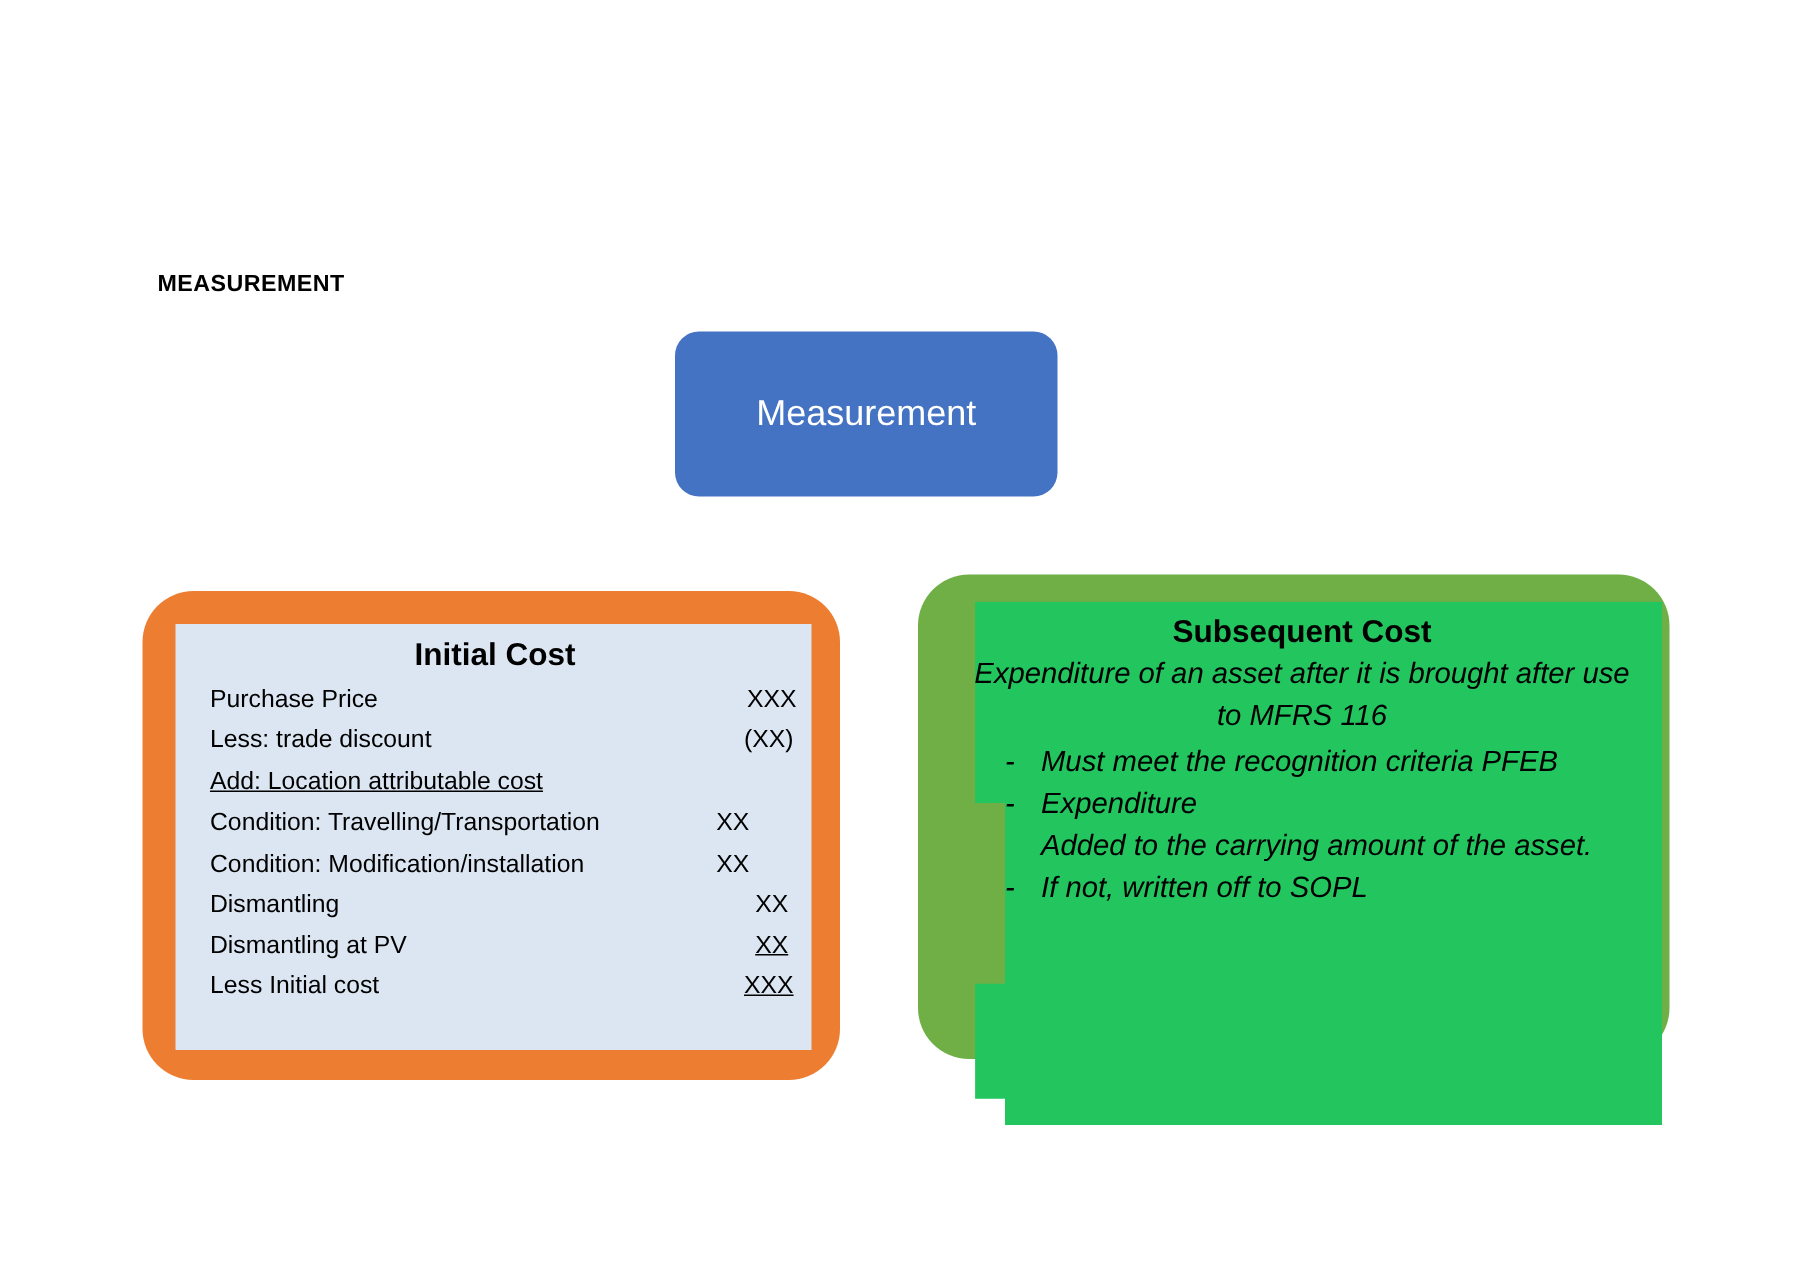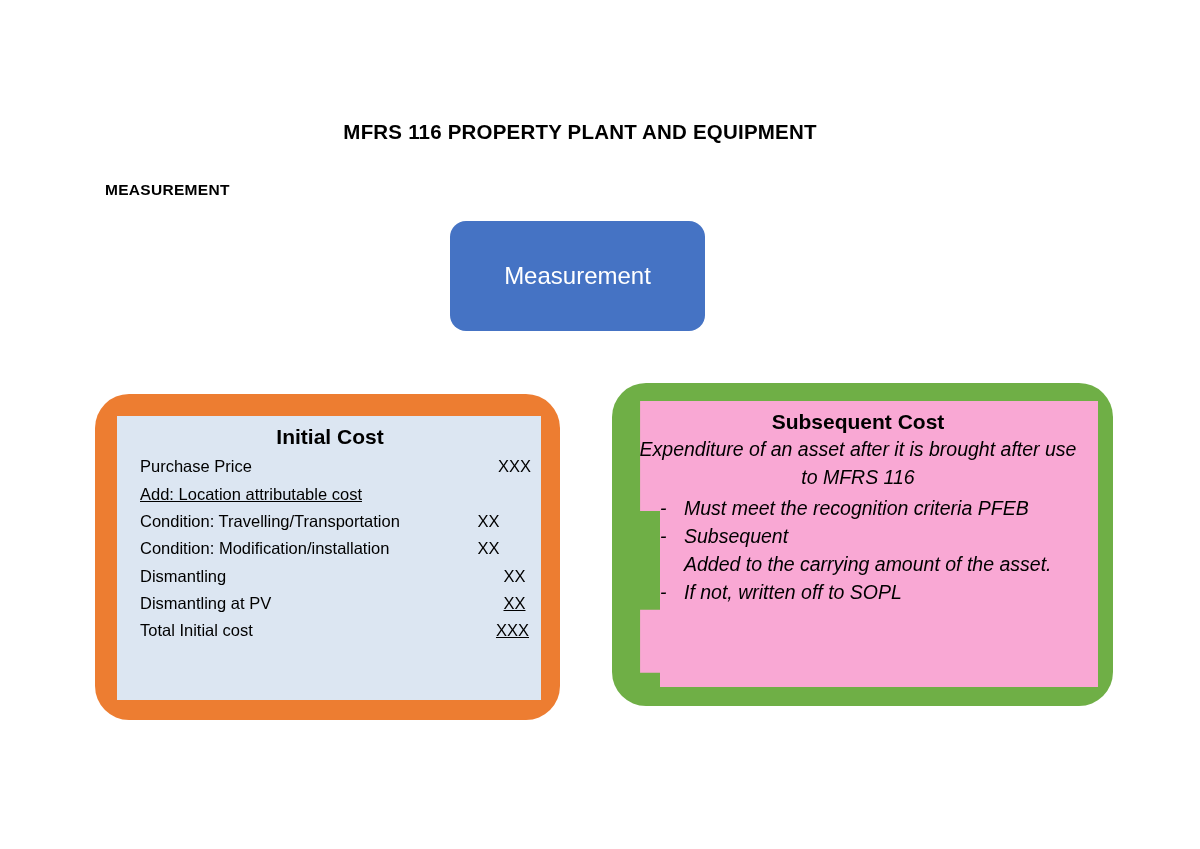--- a/index.html
+++ b/index.html
@@ -133,25 +133,25 @@
     left: 612px;
     top: 383px;
     width: 501px;
     height: 323px;
     background: #6faf46;
     border-radius: 34px;
     box-sizing: border-box;
   }
   .card-subsequent .inner-notched {
     position: absolute;
-    left: 6px;
+    left: 16px;
     top: 18px;
     width: 480px;
-    height: 286px;
-    background: #f9a8d4;
+    height: 349px;
+    background: #22c55e;
     box-sizing: border-box;
     
     clip-path: polygon(
       0%   0%,
       100% 0%,
       100% 100%,
       8.75% 100%,
       8.75% 95.0%,
       4.6%  95.0%,
       4.6%  73.0%,
@@ -200,37 +200,40 @@
   }
   .bullet-list li.no-dash {
     padding-left: 24px;
   }
 </style>
 </head>
 <body>
 
 <div id="canvas">
 
-  <div class="page-title">MFRS 116 PROPERTY PLANT AND EQUIPMENT</div>
 
   <div class="section-label">MEASUREMENT</div>
 
   <div class="node-measurement">
     <span class="node-label">Measurement</span>
   </div>
 
   <div class="card-initial">
     <div class="inner-panel">
       <div class="card-heading">Initial Cost</div>
 
       <table class="cost-table">
         <tbody>
           <tr>
             <td class="c-label">Purchase Price</td>
             <td class="c-amount amt-pad-a">XXX</td>
+          </tr>
+          <tr>
+            <td class="c-label">Less: trade discount</td>
+            <td class="c-amount amt-pad-b">(XX)</td>
           </tr>
           <tr class="row-header-underline">
             <td class="c-label">
               <span class="span-underline">Add: Location attributable cost</span>
             </td>
             <td class="c-amount"></td>
           </tr>
           <tr>
             <td class="c-label">Condition: Travelling/Transportation</td>
             <td class="c-amount">XX</td>
@@ -243,21 +246,21 @@
             <td class="c-label">Dismantling</td>
             <td class="c-amount amt-pad-c">XX</td>
           </tr>
           <tr>
             <td class="c-label">Dismantling at PV</td>
             <td class="c-amount amt-pad-c">
               <span class="span-underline">XX</span>
             </td>
           </tr>
           <tr>
-            <td class="c-label">Total Initial cost</td>
+            <td class="c-label">Less Initial cost</td>
             <td class="c-amount amt-pad-d">
               <span class="span-underline">XXX</span>
             </td>
           </tr>
         </tbody>
       </table>
     </div>
   </div>
 
   <div class="card-subsequent">
@@ -266,21 +269,21 @@
 
       <p class="subsequent-intro">Expenditure of an asset after it is brought after use to MFRS 116</p>
 
       <ul class="bullet-list">
         <li>
           <span class="dash">-</span>
           <span>Must meet the recognition criteria PFEB</span>
         </li>
         <li>
           <span class="dash">-</span>
-          <span>Subsequent</span>
+          <span>Expenditure</span>
         </li>
         <li class="no-dash">
           <span>Added to the carrying amount of the asset.</span>
         </li>
         <li>
           <span class="dash">-</span>
           <span>If not, written off to SOPL</span>
         </li>
       </ul>
     </div>

